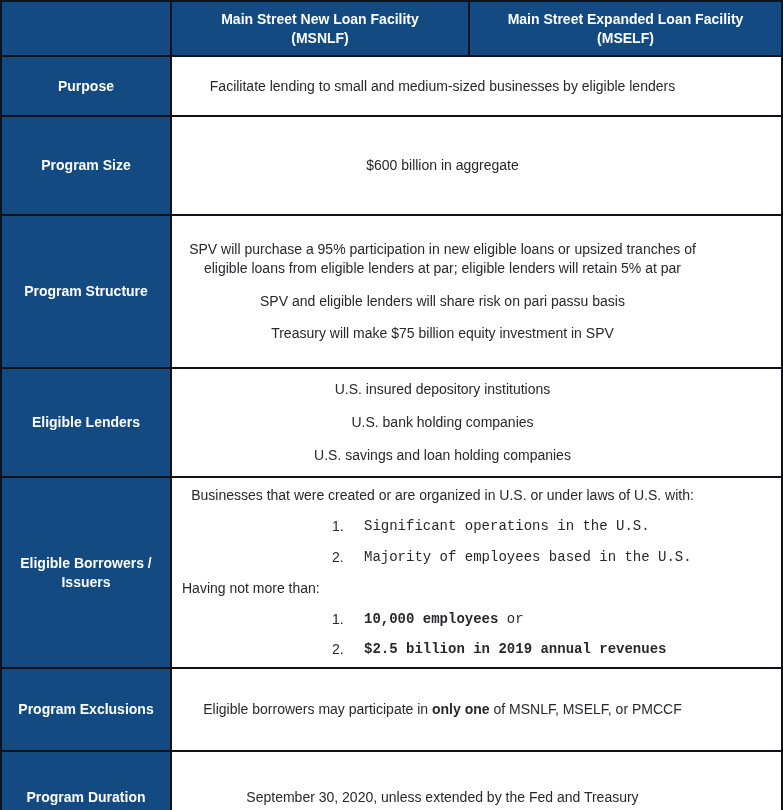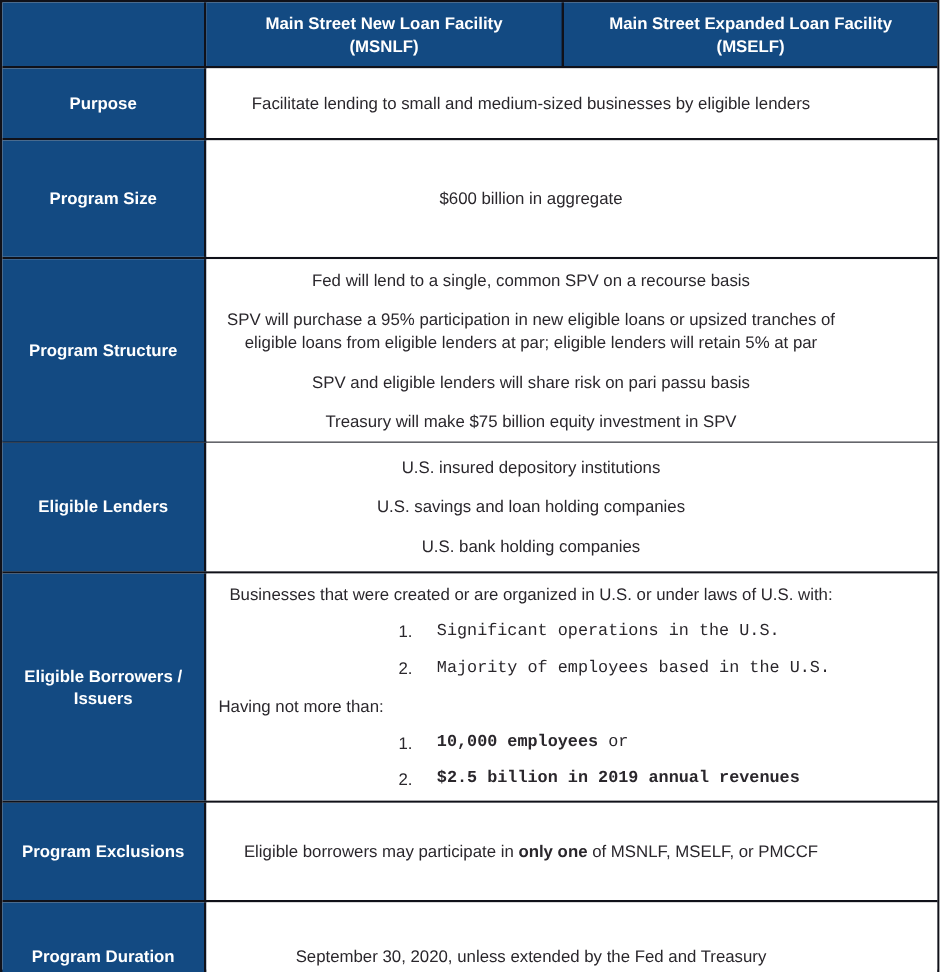--- a/index.html
+++ b/index.html
@@ -83,33 +83,32 @@
   <div class="row h-size">
     <div class="cell label-cell">Program Size</div>
     <div class="cell content-cell">
       <p>$600 billion in aggregate</p>
     </div>
   </div>
 
   <div class="row h-structure">
     <div class="cell label-cell">Program Structure</div>
     <div class="cell content-cell">
-      <p>Fed will lend to a single, common SPV on a recourse basis</p>
       <p>SPV will purchase a 95% participation in new eligible loans or upsized tranches of eligible loans from eligible lenders at par; eligible lenders will retain 5% at par</p>
       <p>SPV and eligible lenders will share risk on pari passu basis</p>
       <p>Treasury will make $75 billion equity investment in SPV</p>
     </div>
   </div>
 
   <div class="row h-lenders">
     <div class="cell label-cell">Eligible Lenders</div>
     <div class="cell content-cell">
       <p>U.S. insured depository institutions</p>
+      <p>U.S. bank holding companies</p>
       <p>U.S. savings and loan holding companies</p>
-      <p>U.S. bank holding companies</p>
     </div>
   </div>
 
   <div class="row h-borrowers">
     <div class="cell label-cell">Eligible Borrowers / Issuers</div>
     <div class="cell content-cell borrowers">
       <p class="intro">Businesses that were created or are organized in U.S. or under laws of U.S. with:</p>
       <div class="num-item">
         <span class="num">1.</span>
         <span class="itxt">Significant operations in the U.S.</span>

